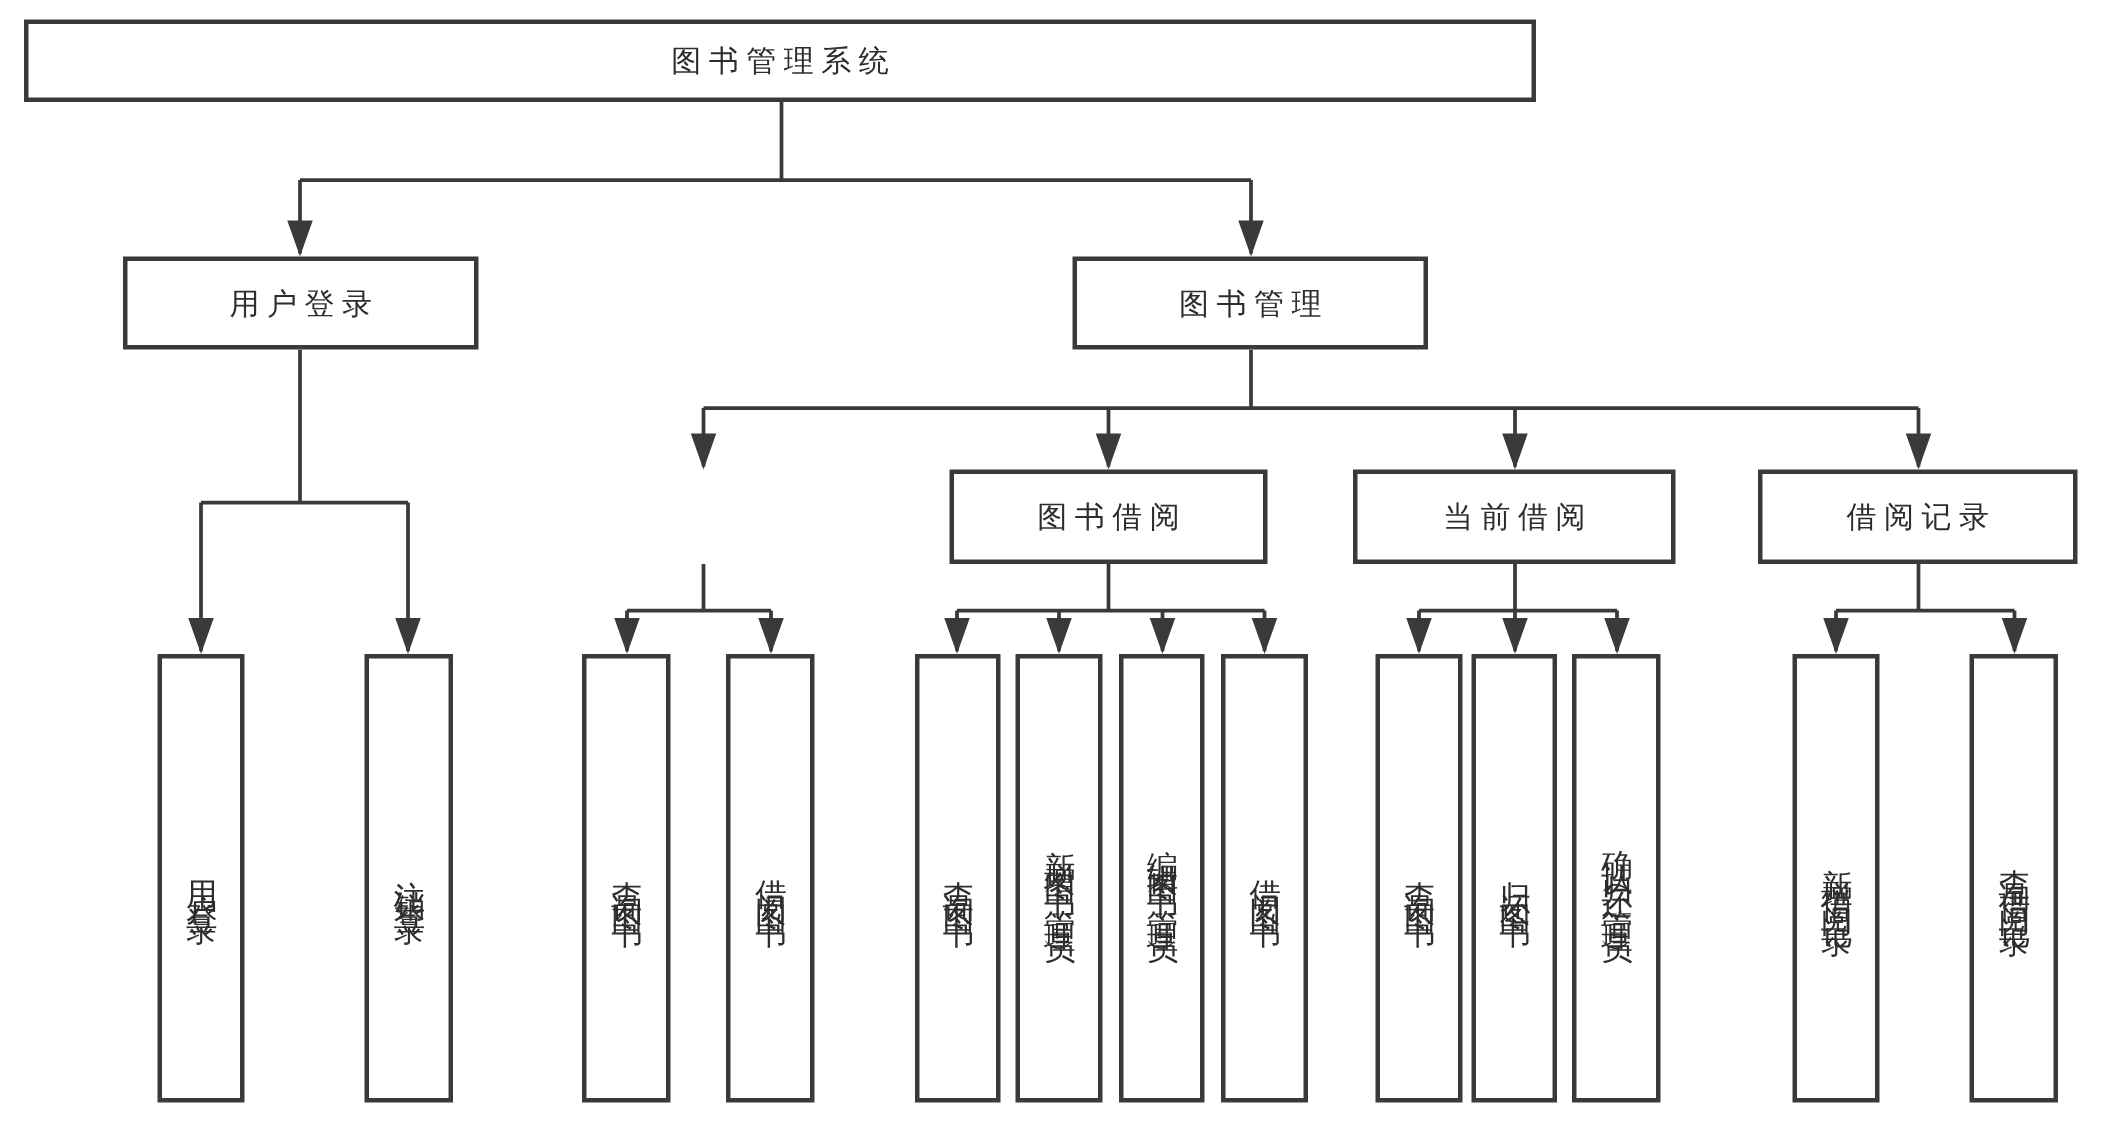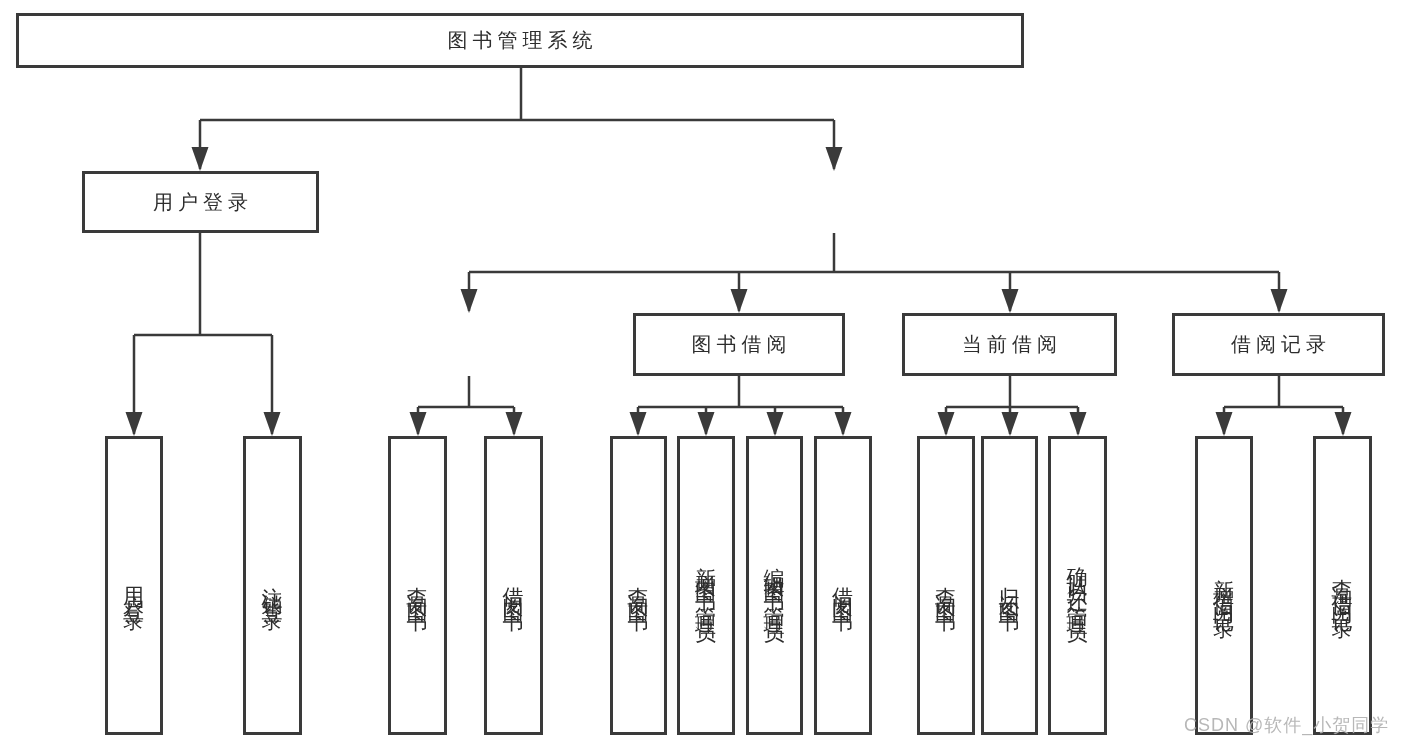--- a/index.html
+++ b/index.html
@@ -124,20 +124,23 @@
     <polygon points="1334.5,412 1351.5,412 1343,436"></polygon>
   </svg>
 
   <div class="node root" style="left:16px;top:13px;width:1008px;height:55px">
     <span class="hlabel">图书管理系统</span>
   </div>
 
   <div class="node" style="left:82px;top:171px;width:237px;height:62px">
     <span class="hlabel">用户登录</span>
   </div>
+  <div class="node" style="left:715px;top:171px;width:237px;height:62px">
+    <span class="hlabel">图书管理</span>
+  </div>
 
   <div class="node" style="left:902px;top:313px;width:215px;height:63px">
     <span class="hlabel">当前借阅</span>
   </div>
   <div class="node" style="left:633px;top:313px;width:212px;height:63px">
     <span class="hlabel">图书借阅</span>
   </div>
   <div class="node" style="left:1172px;top:313px;width:213px;height:63px">
     <span class="hlabel">借阅记录</span>
   </div>
@@ -179,15 +182,14 @@
     <span class="vlabel">确认归还（管理员）</span>
   </div>
 
   <div class="node leaf" style="left:1195px;top:436px;width:58px;height:299px">
     <span class="vlabel">新增借阅记录</span>
   </div>
   <div class="node leaf" style="left:1313px;top:436px;width:59px;height:299px">
     <span class="vlabel">查询借阅记录</span>
   </div>
 
-  <div class="watermark">CSDN @软件_小贺同学</div>
 
 </div>
 
 </body></html>

